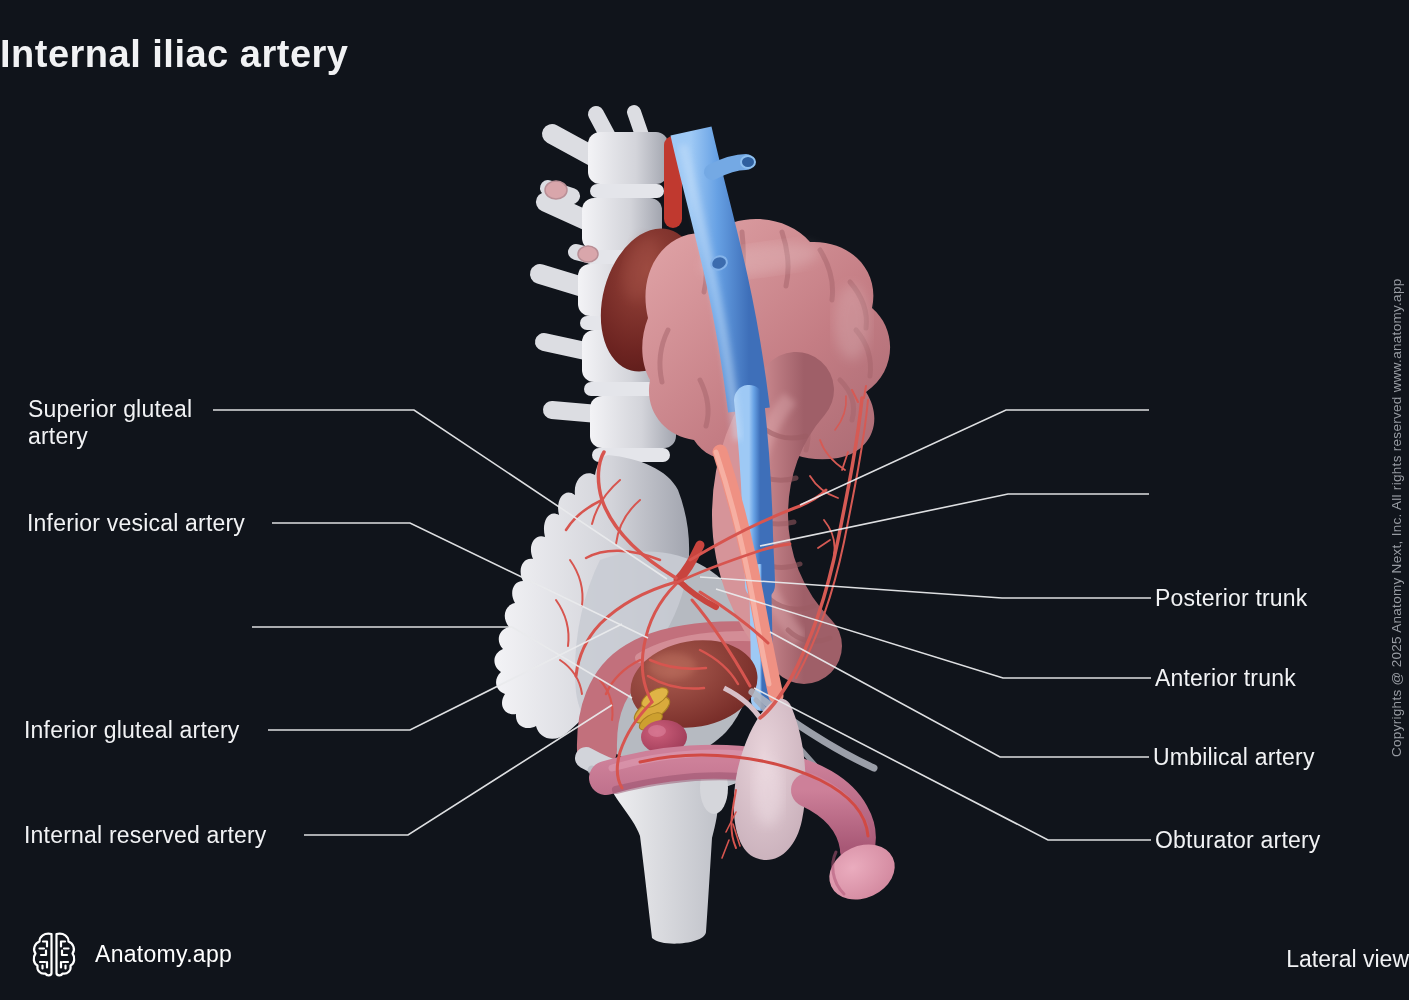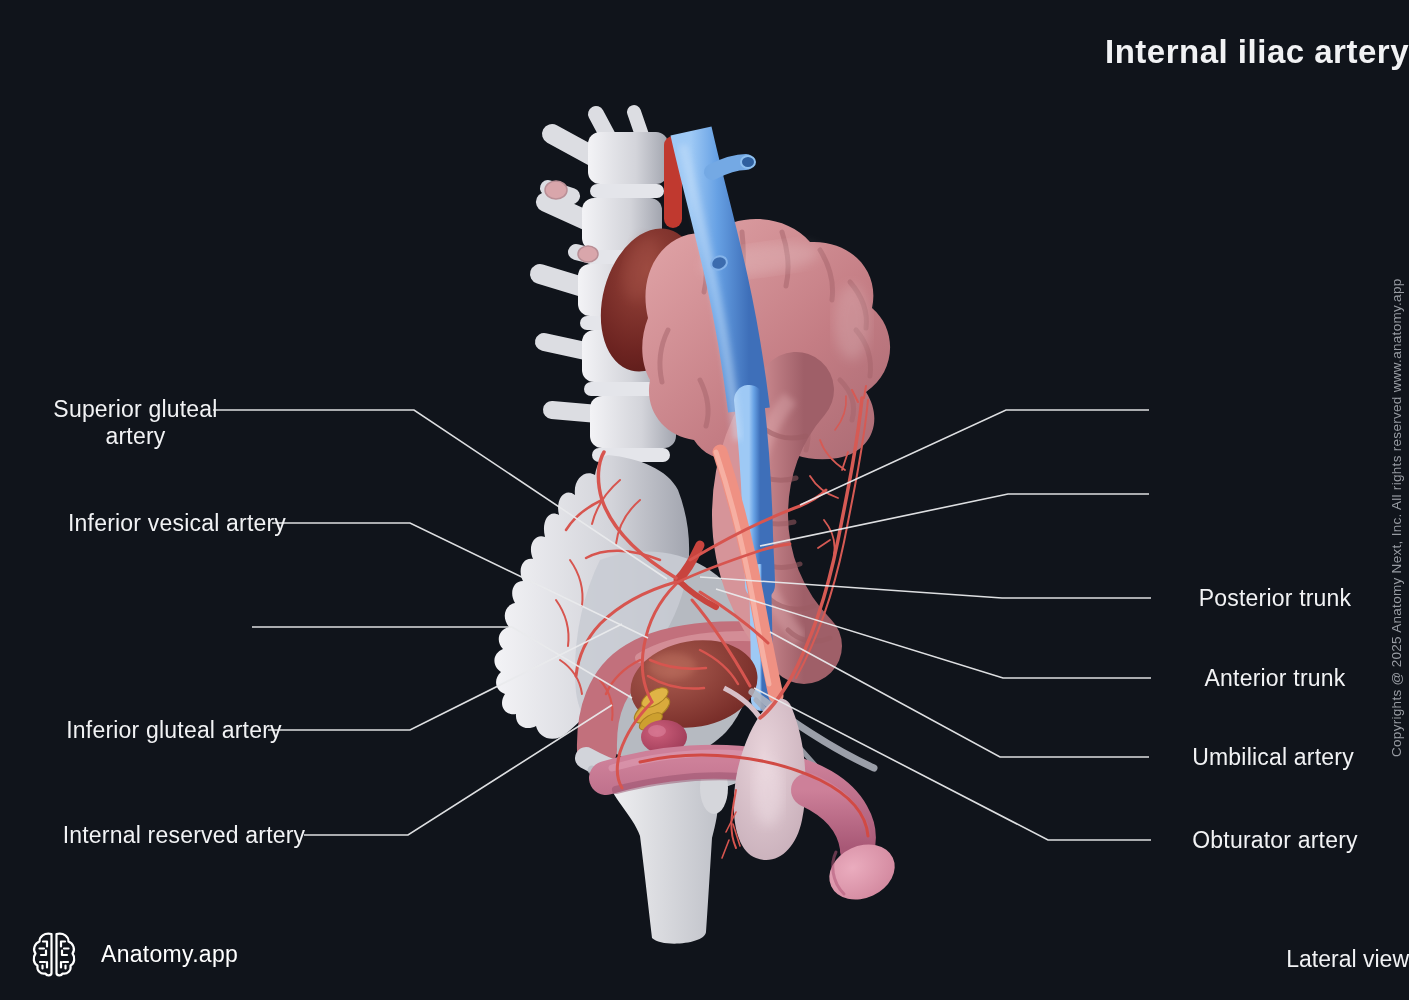--- a/index.html
+++ b/index.html
@@ -8,39 +8,39 @@
     --c-leader_line:#e9eaec;
     --c-copyright_text:#989ca3;
   }
   html,body{margin:0;padding:0;background:#000;}
   .stage{
     position:relative;width:1409px;height:1000px;overflow:hidden;
     background:var(--c-background);
     font-family:"Liberation Sans", sans-serif;
   }
   .title{
-    position:absolute;top:33px;left:0;width:100%;text-align:right;
-    font-size:33px;font-weight:700;letter-spacing:.5px;color:var(--c-label_text);
+    position:absolute;top:33px;left:0;width:100%;text-align:left;
+    font-size:38px;font-weight:700;letter-spacing:.5px;color:var(--c-label_text);
   }
   .anat-label{
     position:absolute;color:var(--c-label_text);
-    font-size:23px;line-height:27px;font-weight:500;letter-spacing:.2px;text-align:center;
+    font-size:23px;line-height:27px;font-weight:500;letter-spacing:.2px;
   }
   .view-label{
     position:absolute;top:946px;left:0;width:100%;text-align:right;
     font-size:23px;font-weight:500;color:var(--c-label_text);
   }
   .copyright{
     position:absolute;right:2px;top:238px;height:560px;width:22px;
     display:flex;align-items:center;justify-content:center;
     writing-mode:vertical-rl;transform:rotate(180deg);
     font-size:13.5px;letter-spacing:.3px;color:var(--c-copyright_text);
   }
   .brand{
-    position:absolute;left:30px;top:931px;display:flex;align-items:center;gap:23px;justify-content:flex-end;
+    position:absolute;left:30px;top:931px;display:flex;align-items:center;gap:17px;justify-content:flex-end;
   }
   .brand-name{font-size:23px;font-weight:400;color:#fff;letter-spacing:.3px;}
   svg.layer{position:absolute;left:0;top:0;}
   .leader{stroke:var(--c-leader_line);stroke-width:1.6;fill:none;opacity:.95;}
 </style>
 </head>
 <body>
 
 <div class="stage">
 

